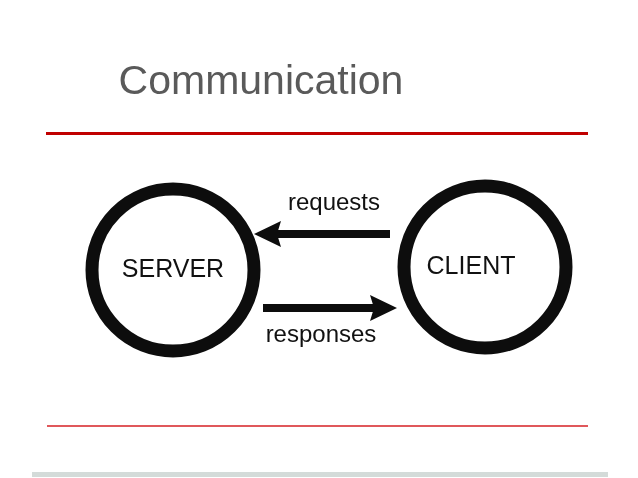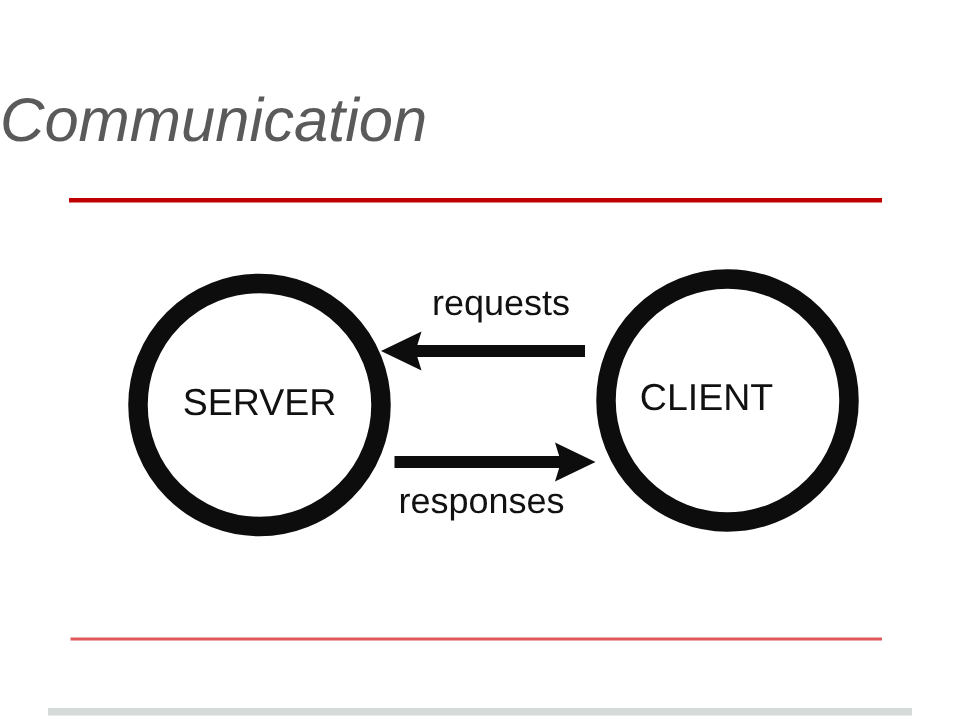--- a/index.html
+++ b/index.html
@@ -16,28 +16,27 @@
     height: 478px;
     background: #ffffff;
     overflow: hidden;
   }
   
   #slide-title {
     position: absolute;
     left: 0;
     top: 56px;
     width: 522px;
-    text-align: left;
+    text-align: center;
     font-size: 41px;
     line-height: 48px;
     font-weight: 400;
     color: #5a5a5a;
     letter-spacing: 0px;
     white-space: nowrap;
-    font-style: italic;
   }
   
   .rule {
     position: absolute;
     height: 0;
     border: 0;
     border-top-style: solid;
   }
   #title-rule {
     left: 46px;

